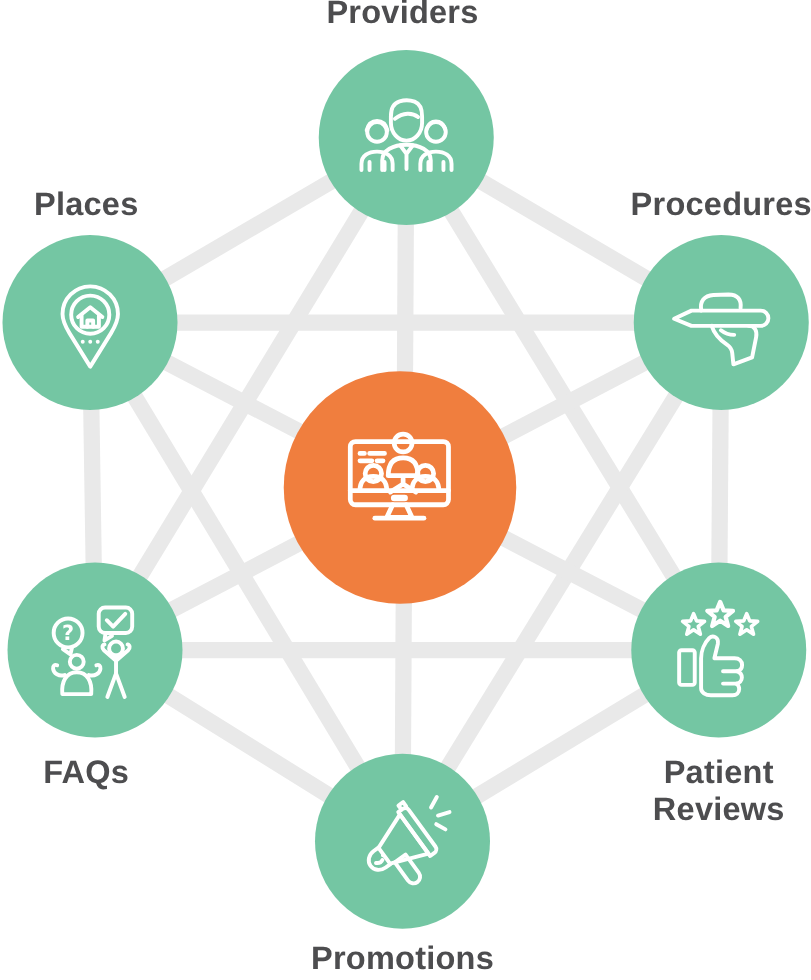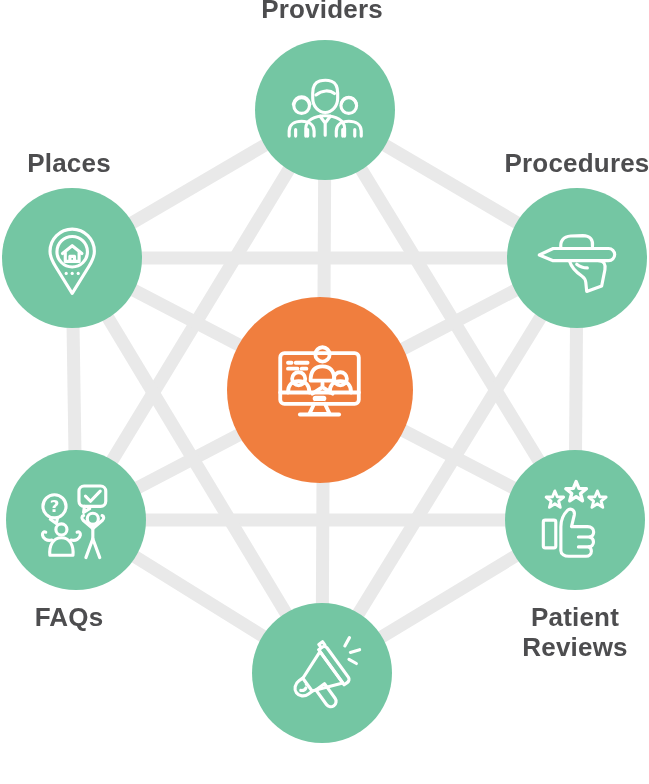--- a/index.html
+++ b/index.html
@@ -184,16 +184,17 @@
       </g>
     </svg>
   </div>
 
   <div class="label" id="lbl-providers" style="color: rgb(77, 77, 79);">Providers</div>
   <div class="label" id="lbl-procedures" style="color: rgb(77, 77, 79);">Procedures</div>
   <div class="label" id="lbl-patient-reviews" style="color: rgb(77, 77, 79);">
     <span>Patient</span>
     <span>Reviews</span>
   </div>
+  <div class="label" id="lbl-promotions" style="color: rgb(77, 77, 79);">Promotions</div>
   <div class="label" id="lbl-faqs" style="color: rgb(77, 77, 79);">FAQs</div>
   <div class="label" id="lbl-places" style="color: rgb(77, 77, 79);">Places</div>
 
 </div>
 
 </body></html>

